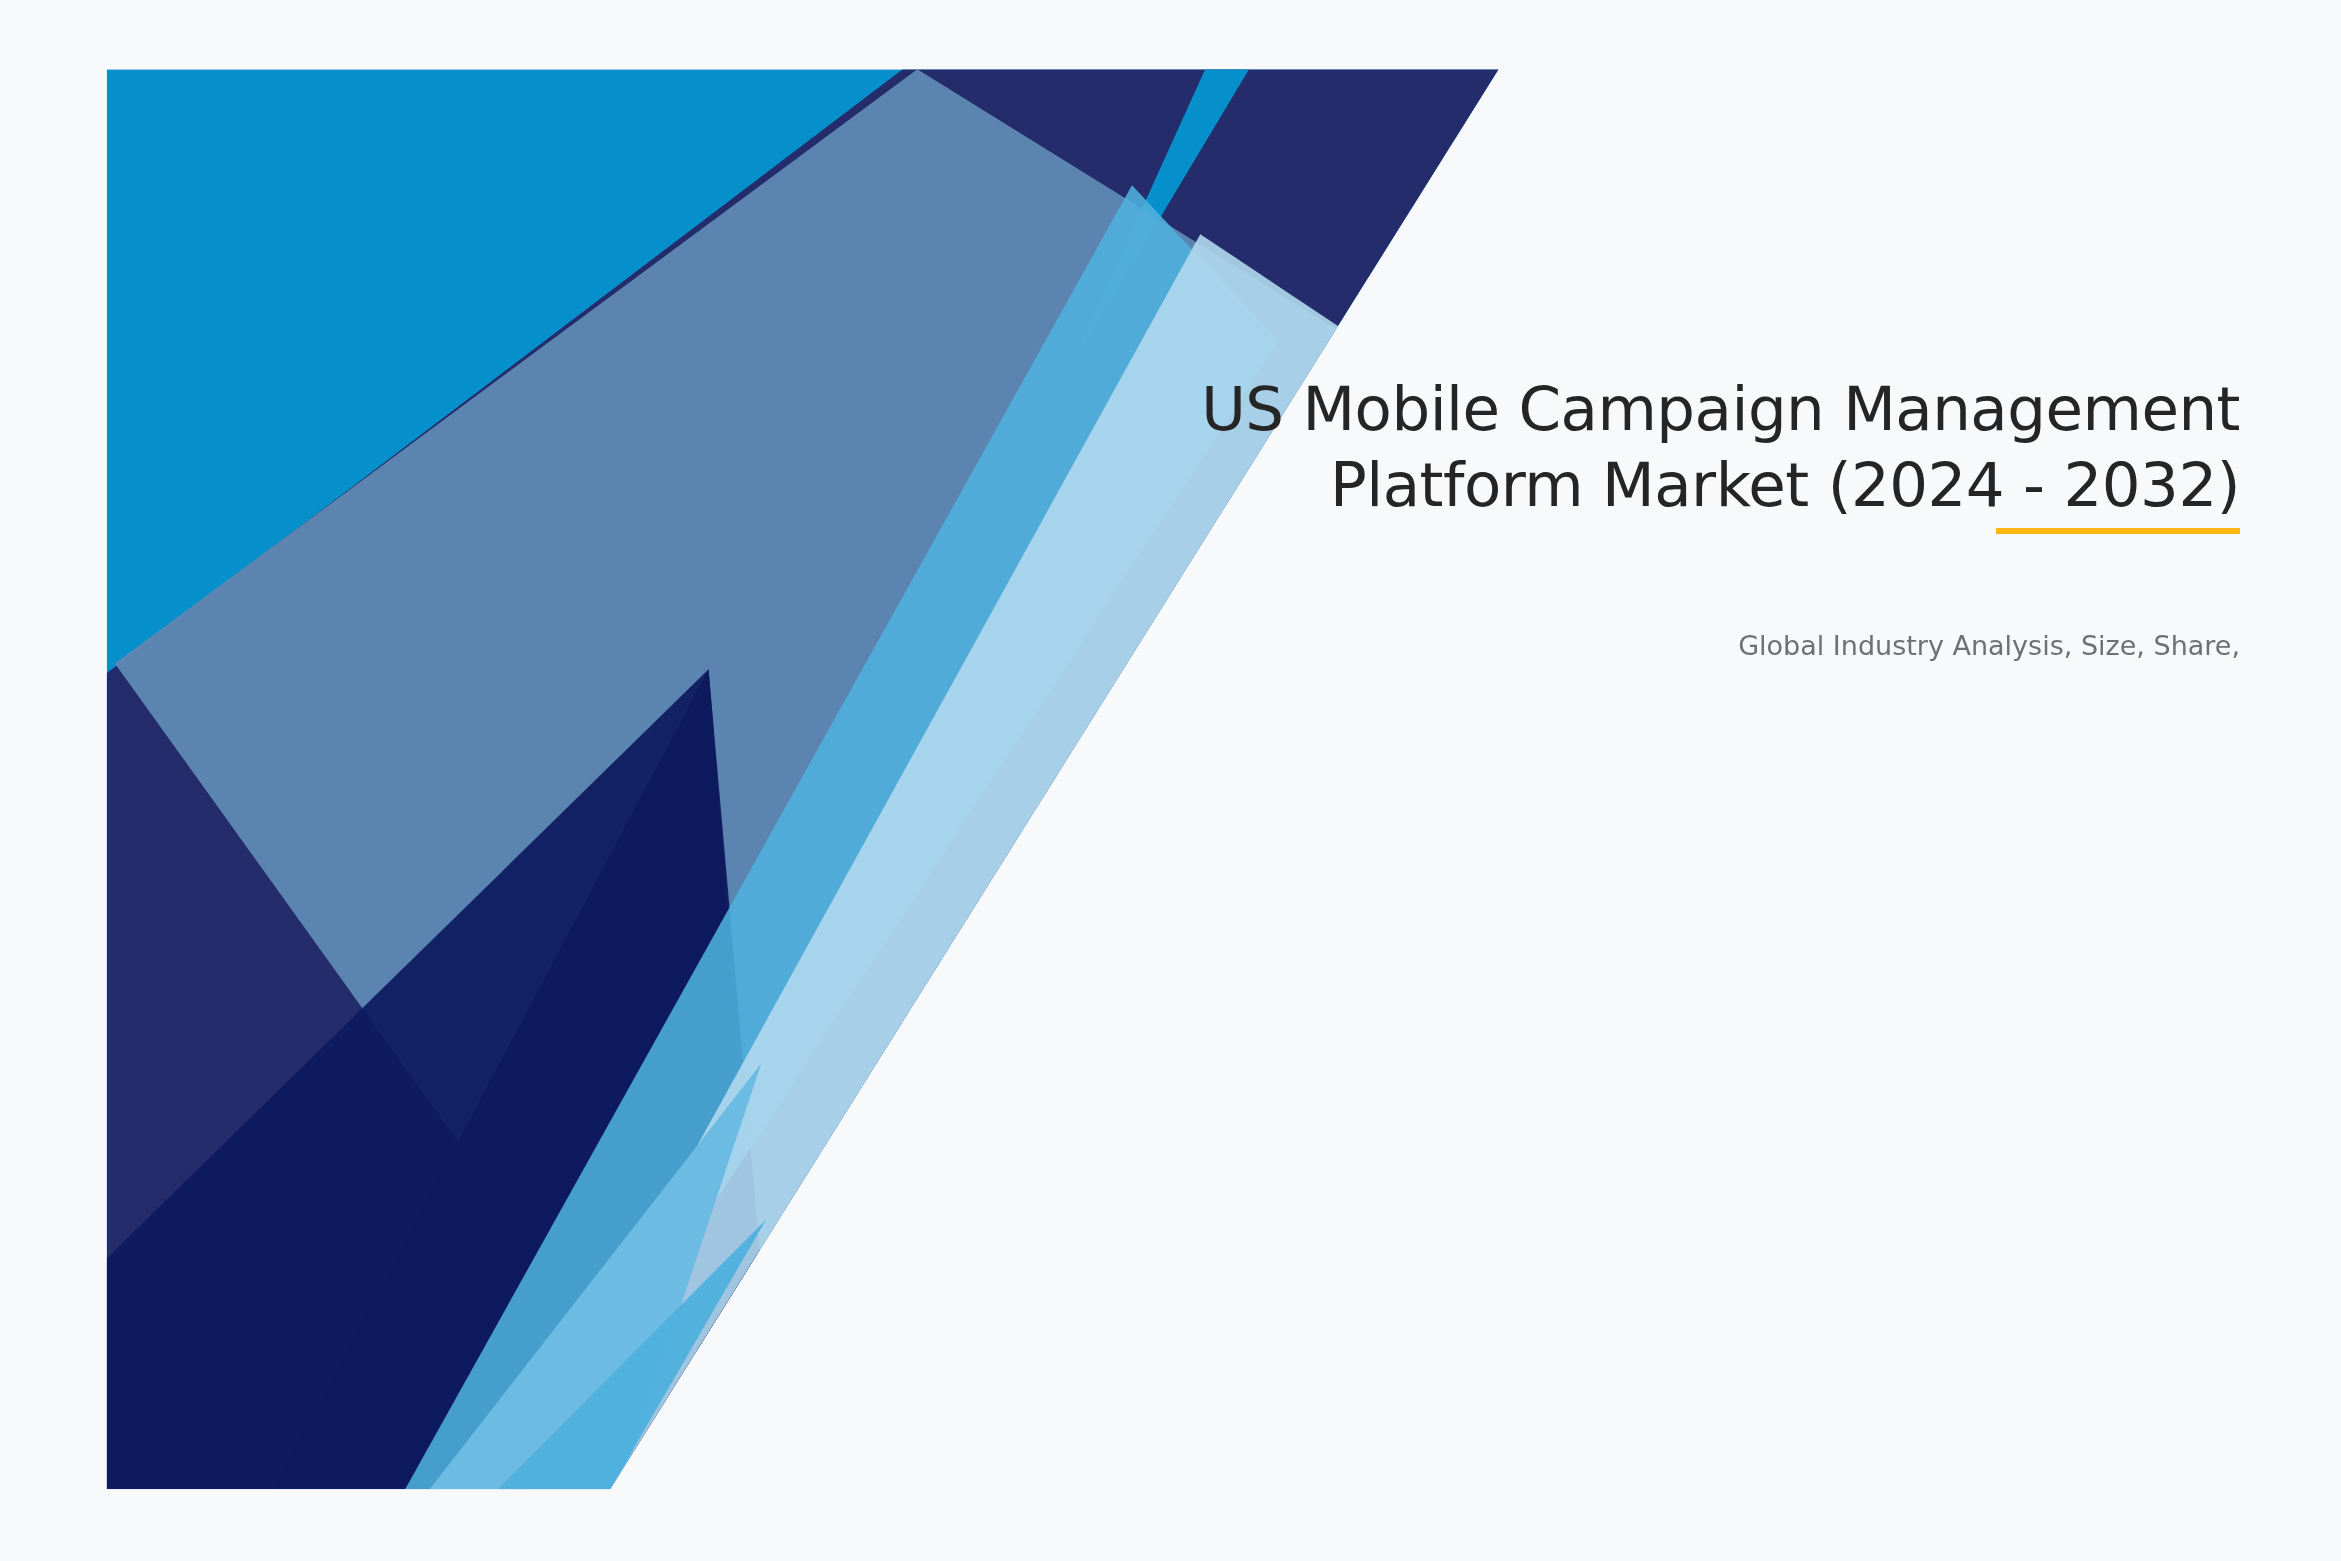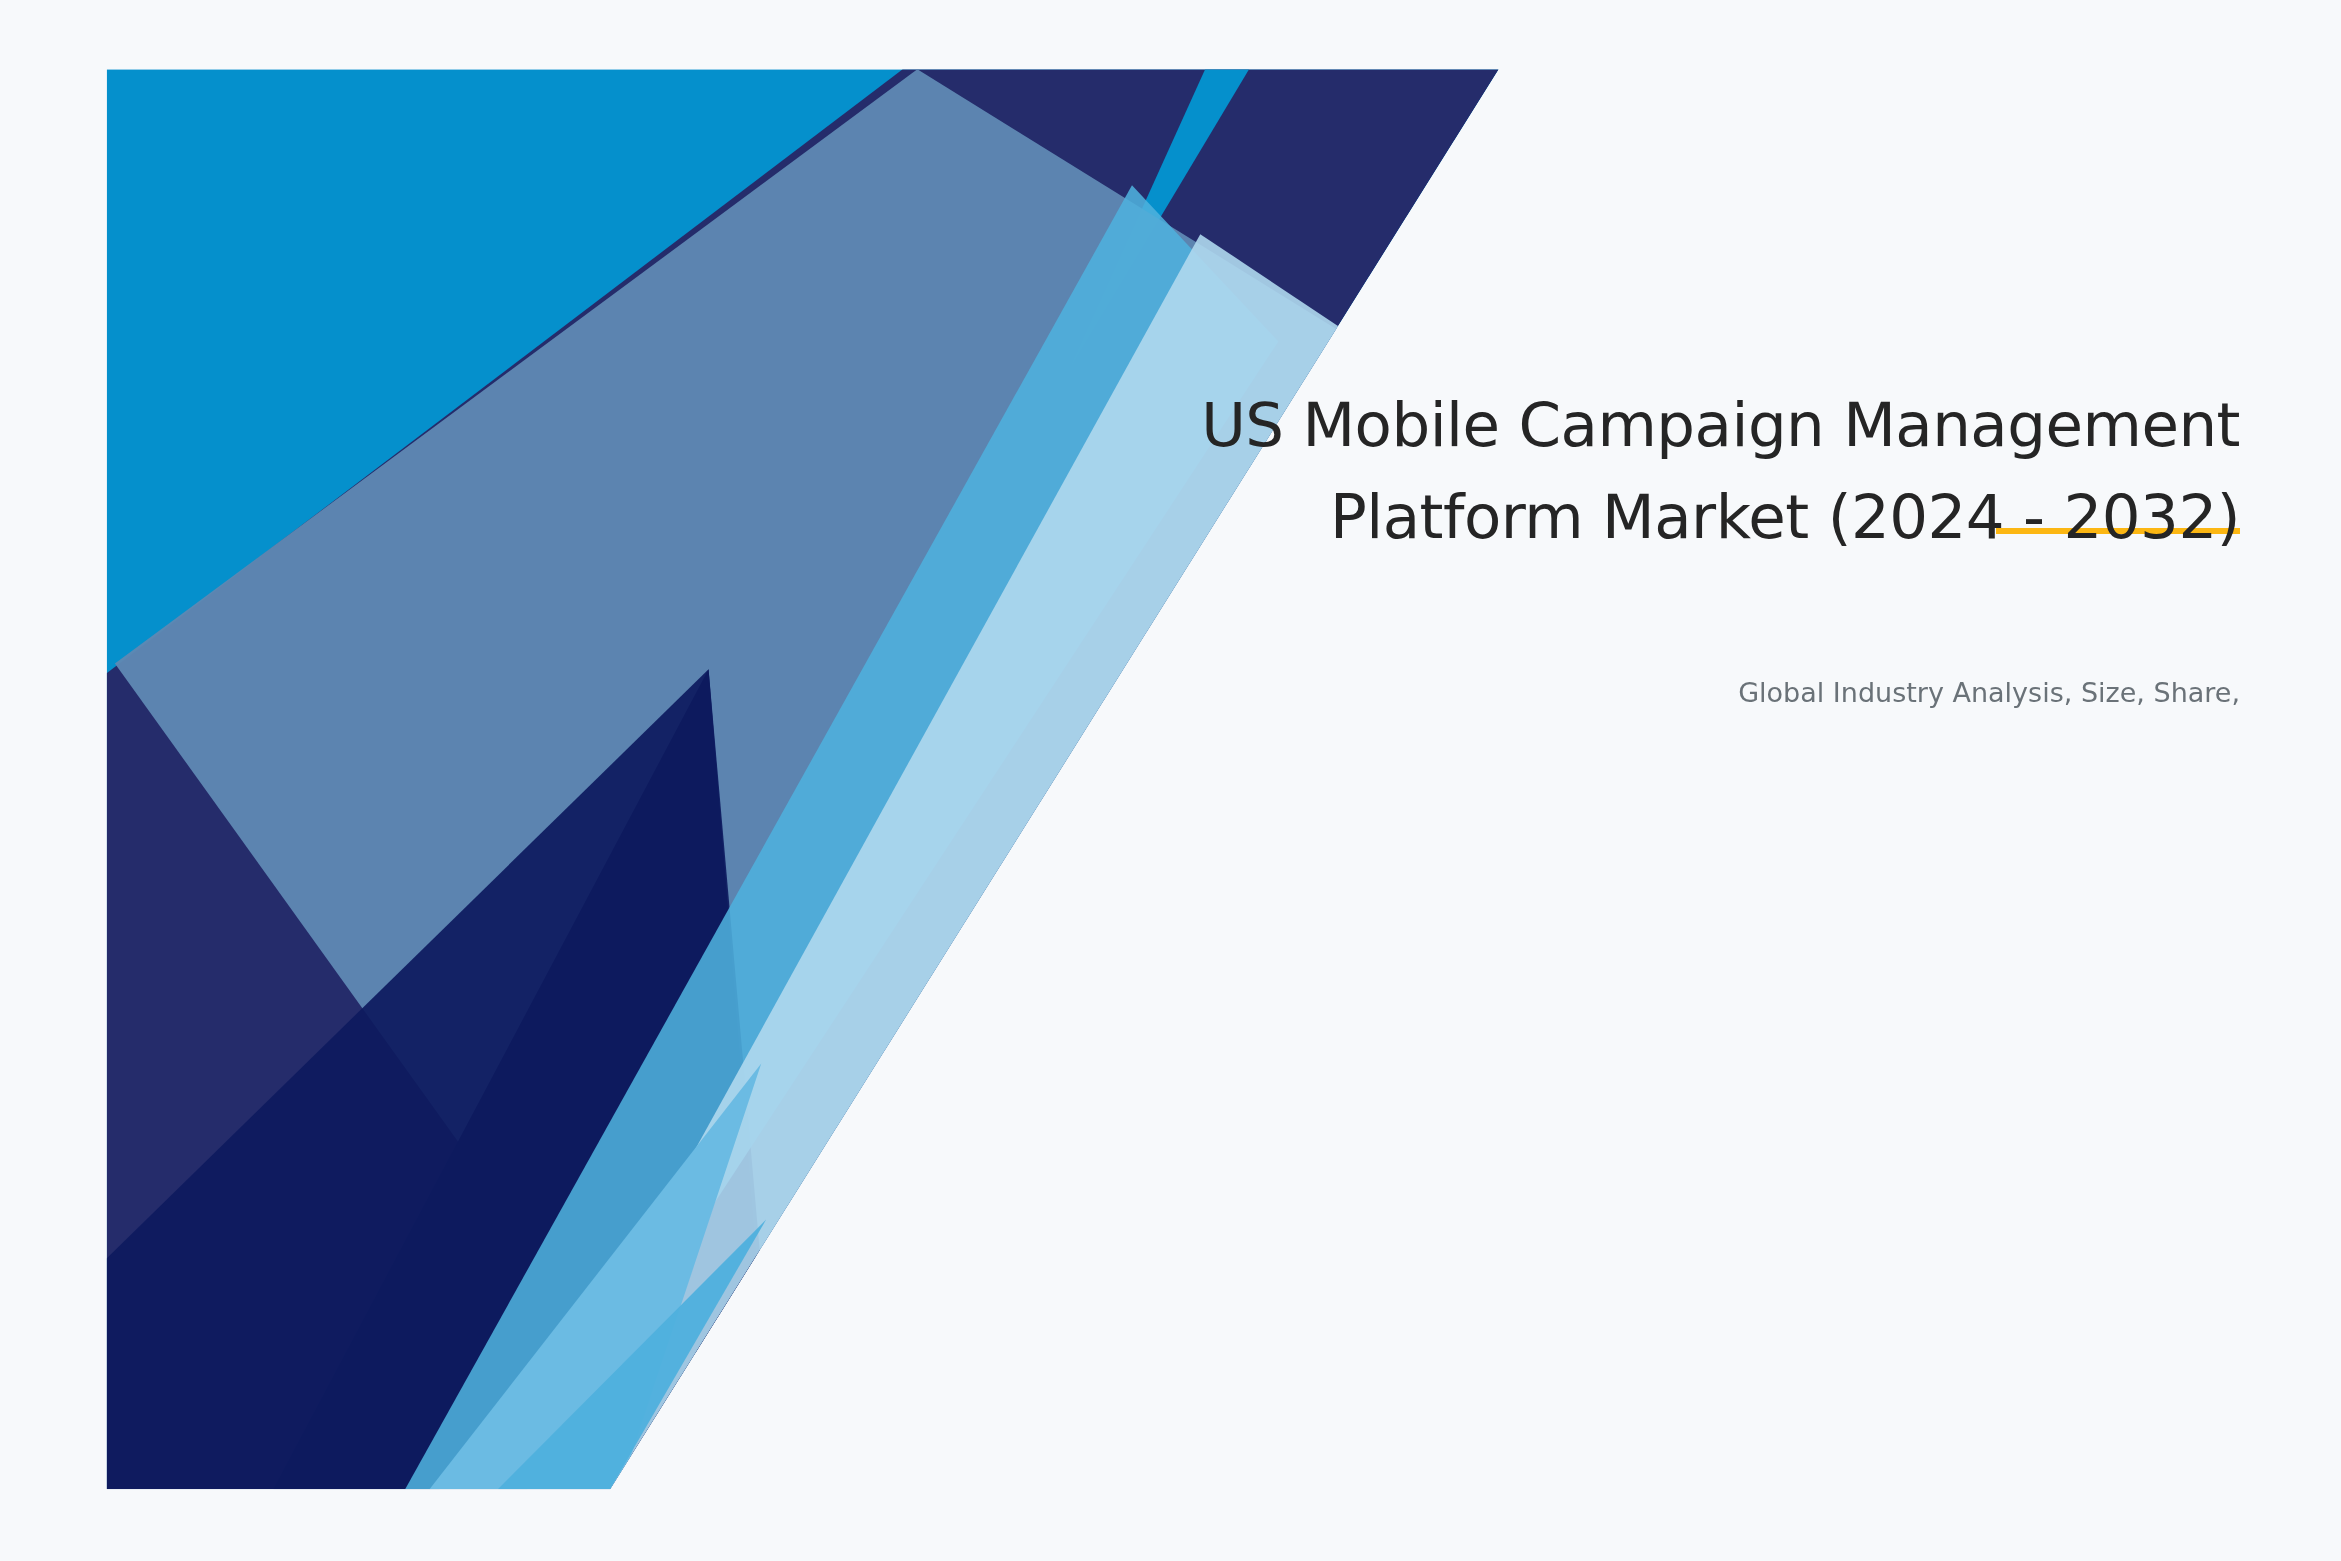--- a/index.html
+++ b/index.html
@@ -41,39 +41,38 @@
   .title-line {
     font-family: "DejaVu Sans", sans-serif;
     font-size: 61px;
     line-height: 1.24;
     font-weight: 400;
     color: #252525;
     letter-spacing: -0.5px;
     white-space: nowrap;
     position: relative;
     z-index: 3;
-    margin-top: 16px;
   }
 
   
   #title-accent {
     position: absolute;
     left: 1996px;
     top: 528px;
     width: 244px;
     height: 6.3px;
     background: #fcb713;
     z-index: 2;
   }
 
   
   #subtitle-block {
     position: absolute;
     left: 1269px;
-    top: 675px;
+    top: 628px;
     width: 971px;
     text-align: right;
   }
   .subtitle-line {
     font-family: "DejaVu Sans", sans-serif;
     font-size: 27px;
     line-height: 1.33;
     font-weight: 400;
     color: #6a7278;
     white-space: nowrap;

